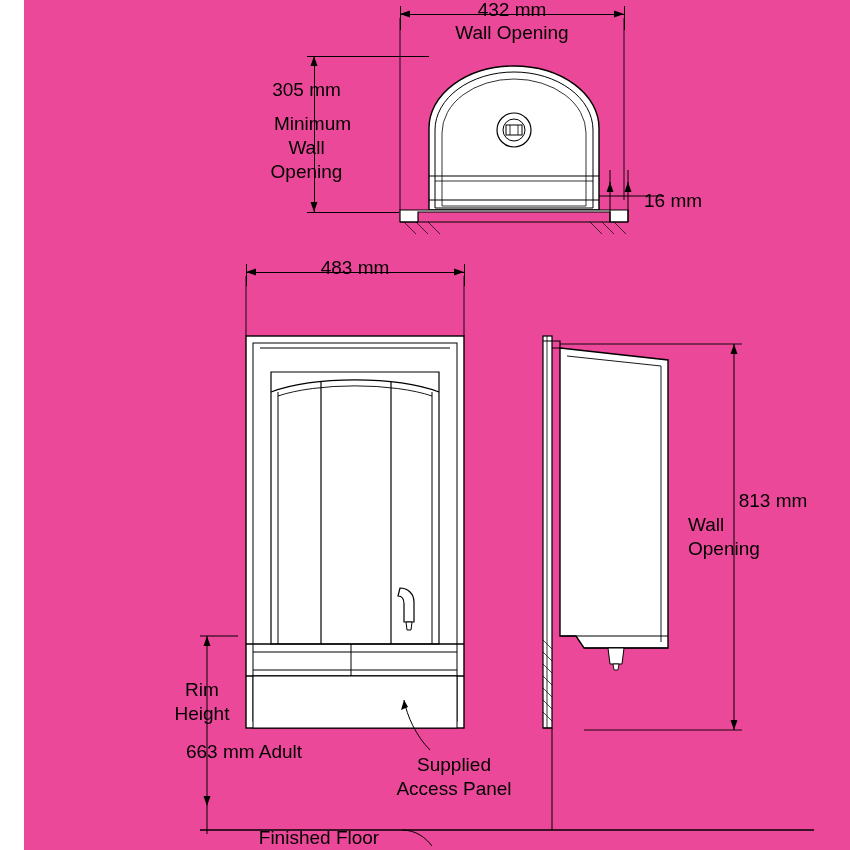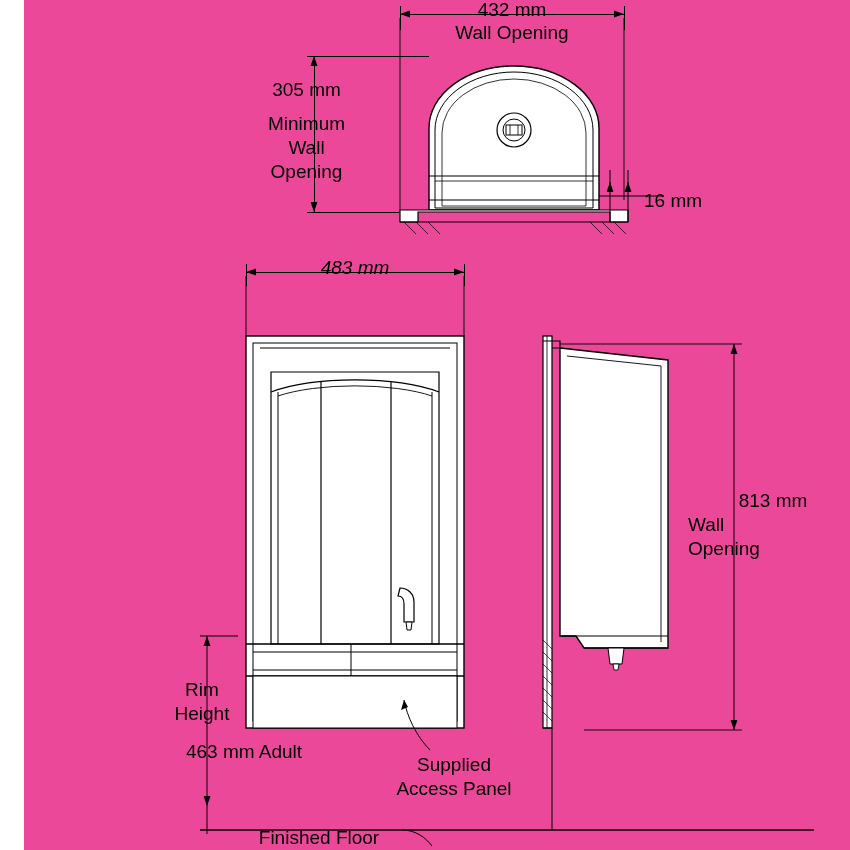--- a/index.html
+++ b/index.html
@@ -61,21 +61,21 @@
   <div class="lbl" style="left:398px; top:21px; width:180px;">Wall Opening</div>
 
   <div class="vthin" style="left:290px; top:56px; height:156px;"></div>
   <div class="hthin" style="left:283px; top:56px; width:14px;"></div>
   <div class="hthin" style="left:283px; top:212px; width:14px;"></div>
 
   <div class="hthin" style="left:290px; top:56px; width:115px;"></div>
   <div class="hthin" style="left:290px; top:212px; width:85px;"></div>
 
   <div class="lbl" style="left:200px; top:78px; width:165px;">305 mm</div>
-  <div class="lbl" style="left:200px; top:112px; width:165px;">Minimum</div>
+  <div class="lbl" style="left:206px; top:112px; width:165px;">Minimum</div>
   <div class="lbl" style="left:200px; top:136px; width:165px;">Wall</div>
   <div class="lbl" style="left:200px; top:160px; width:165px;">Opening</div>
 
   <div class="lbl left" style="left:620px; top:189px; width:100px;">16 mm</div>
 
   <svg class="ov" viewBox="0 0 850 850">
 
     <path d="M376,14 L386,10.5 L386,17.5 Z" fill="#000"></path>
     <path d="M600,14 L590,10.5 L590,17.5 Z" fill="#000"></path>
 
@@ -110,21 +110,21 @@
     <line x1="586" y1="170" x2="586" y2="186" stroke="#000" stroke-width="1"></line>
     <line x1="604" y1="170" x2="604" y2="186" stroke="#000" stroke-width="1"></line>
 
     <line x1="600" y1="18" x2="600" y2="200" stroke="#000" stroke-width="0.9"></line>
     <line x1="376" y1="18" x2="376" y2="210" stroke="#000" stroke-width="0.9"></line>
   </svg>
 
   <div class="hthin" style="left:222px; top:272px; width:218px;"></div>
   <div class="vthin" style="left:222px; top:264px; height:22px;"></div>
   <div class="vthin" style="left:440px; top:264px; height:22px;"></div>
-  <div class="lbl" style="left:241px; top:256px; width:180px;font-style:italic;">483 mm</div>
+  <div class="lbl" style="left:241px; top:256px; width:180px;">483 mm</div>
 
   <svg class="ov" viewBox="0 0 850 850">
 
     <path d="M222,272 L232,268.5 L232,275.5 Z" fill="#000"></path>
     <path d="M440,272 L430,268.5 L430,275.5 Z" fill="#000"></path>
 
     <line x1="222" y1="276" x2="222" y2="336" stroke="#000" stroke-width="0.9"></line>
     <line x1="440" y1="276" x2="440" y2="336" stroke="#000" stroke-width="0.9"></line>
 
     <rect x="222" y="336" width="218" height="392" fill="#ffffff" stroke="#000" stroke-width="1.4"></rect>
@@ -161,21 +161,21 @@
     <path d="M183,806 L179.5,796 L186.5,796 Z" fill="#000"></path>
 
     <line x1="176" y1="830" x2="790" y2="830" stroke="#000" stroke-width="1.4"></line>
     <line x1="183" y1="806" x2="183" y2="834" stroke="#000" stroke-width="1"></line>
 
     <path d="M378,830 C392,830 402,838 408,846" fill="none" stroke="#000" stroke-width="1"></path>
   </svg>
 
   <div class="lbl" style="left:104px; top:678px; width:148px;">Rim</div>
   <div class="lbl" style="left:104px; top:702px; width:148px;">Height</div>
-  <div class="lbl" style="left:90px; top:740px; width:260px;">463 mm Adult</div>
+  <div class="lbl" style="left:90px; top:740px; width:260px;">663 mm Adult</div>
 
   <div class="lbl" style="left:340px; top:753px; width:180px;">Supplied</div>
   <div class="lbl" style="left:340px; top:777px; width:180px;text-align:center;">Access Panel</div>
 
   <div class="lbl" style="left:205px; top:826px; width:180px;">Finished Floor</div>
 
   <svg class="ov" viewBox="0 0 850 850">
 
     <rect x="519" y="336" width="9" height="392" fill="#ffffff" stroke="#000" stroke-width="1.2"></rect>
     <line x1="523" y1="336" x2="523" y2="728" stroke="#000" stroke-width="0.8"></line>

